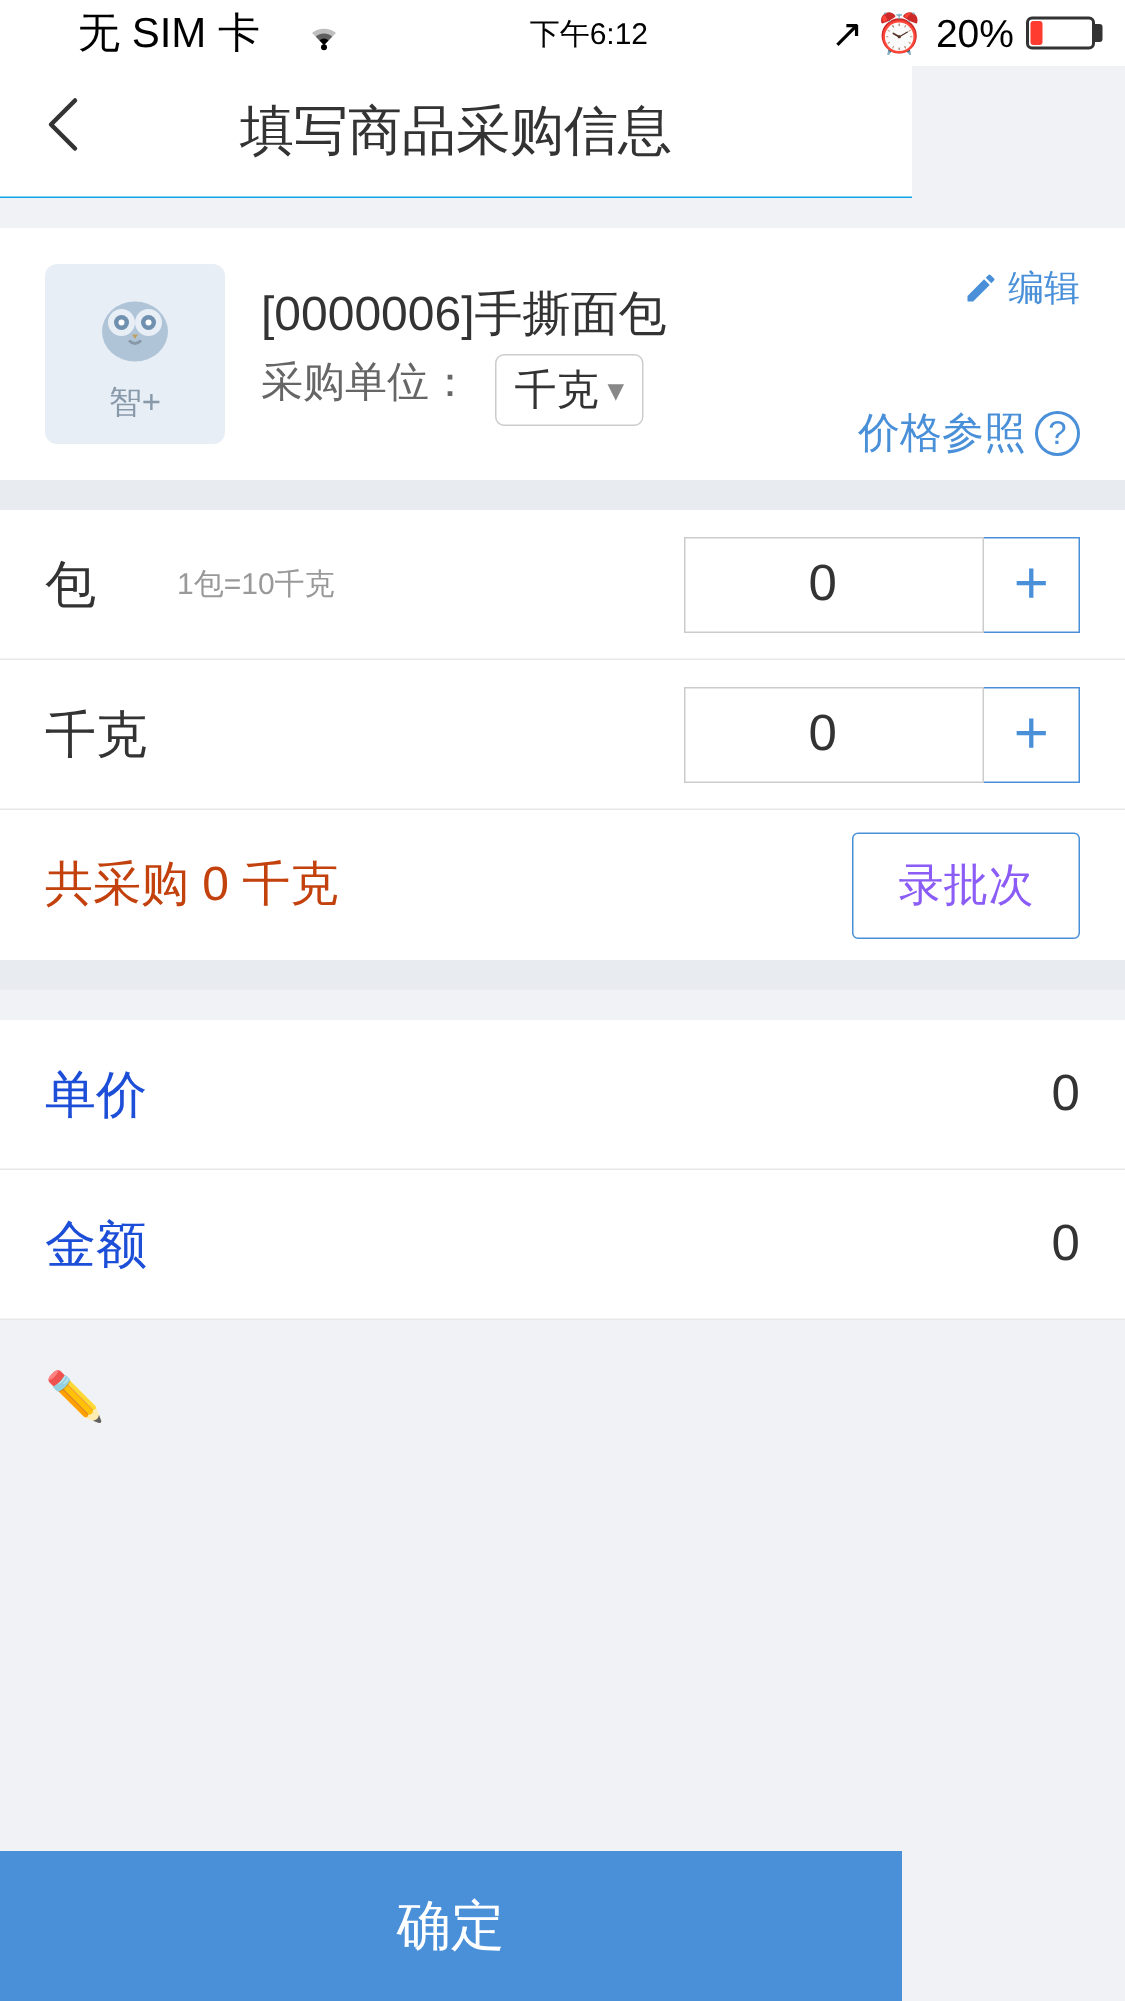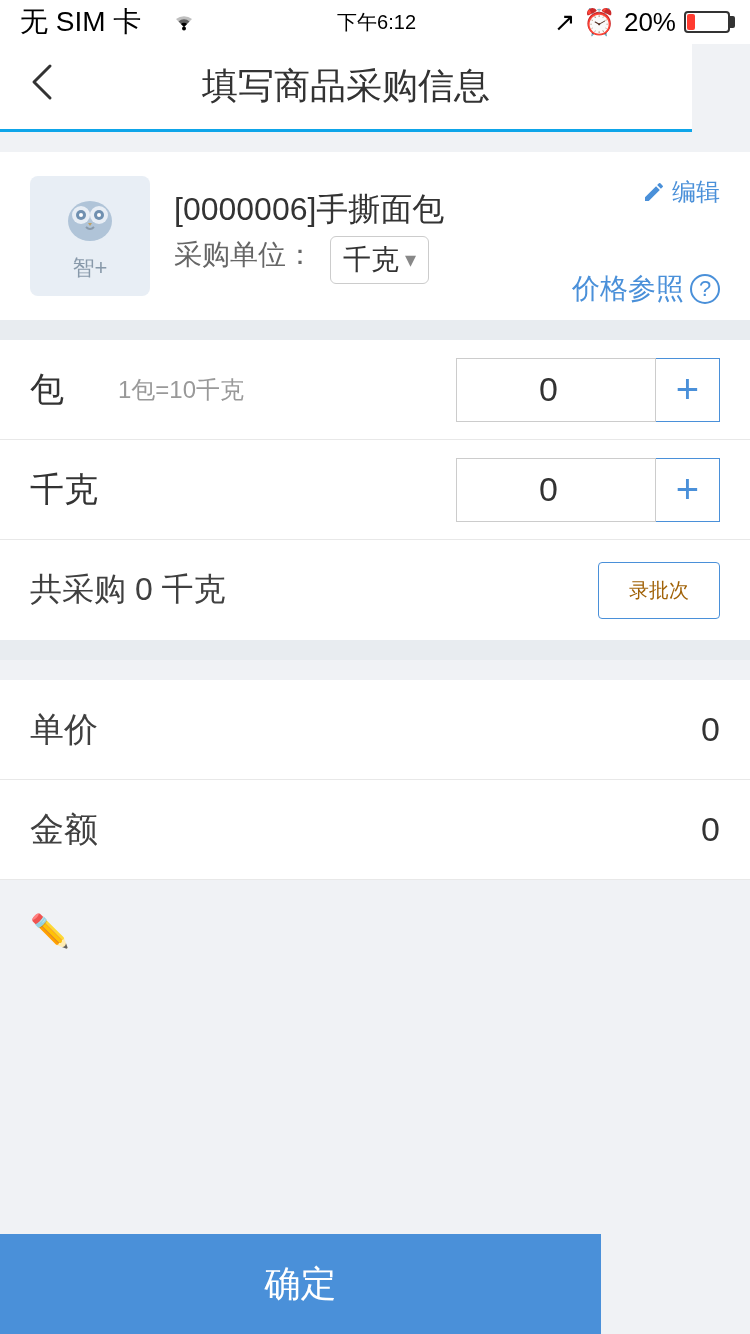--- a/index.html
+++ b/index.html
@@ -18,21 +18,21 @@
       width: 750px;
       height: 44px;
       background: #fff;
       display: flex;
       align-items: center;
       justify-content: space-between;
       padding: 0 20px;
       font-size: 28px;
       color: #000;
     }
-    .status-left { display: flex; align-items: center; gap: 28px; }
+    .status-left { display: flex; align-items: flex-end; gap: 28px; margin-left: 32px; }
     .status-center { font-weight: 500; font-size: 20px; }
     .status-right { display: flex; align-items: center; gap: 8px; font-size: 26px; }
     .battery-icon {
       width: 46px;
       height: 22px;
       border: 2px solid #333;
       border-radius: 4px;
       position: relative;
       display: inline-block;
     }
@@ -52,28 +52,28 @@
       left: 1px;
       top: 1px;
       bottom: 1px;
       width: 20%;
       background: #ff3b30;
       border-radius: 2px;
     }
 
     
     .nav-bar {
-      width: 692px;
+      width: 608px;
       height: 88px;
       background: #fff;
       display: flex;
       align-items: center;
       justify-content: center;
       position: relative;
-      border-bottom: 3px solid #0ea5e9;
+      border-bottom: 1px solid #0ea5e9;
     }
     .nav-back {
       position: absolute;
       left: 30px;
       font-size: 40px;
       color: #333;
       cursor: pointer;
     }
     .nav-title {
       font-size: 36px;
@@ -183,21 +183,21 @@
       padding: 0 30px;
       height: 100px;
       border-bottom: 1px solid #e8e8e8;
     }
     .input-label {
       font-size: 34px;
       color: #333;
       min-width: 80px;
     }
     .input-sub-label {
-      font-size: 24px;
+      font-size: 20px;
       color: #999;
       margin-left: 8px;
       flex: 1;
     }
     .input-control {
       display: flex;
       align-items: center;
       gap: 0;
       margin-left: auto;
     }
@@ -229,26 +229,26 @@
     .summary-row {
       display: flex;
       align-items: center;
       justify-content: space-between;
       padding: 0 30px;
       height: 100px;
       background: #fff;
     }
     .summary-text {
       font-size: 32px;
-      color: #404040;
+      color: #c2410c;
     }
     .record-btn {
       border: 1px solid #4a90d9;
-      color: #a16207;
-      font-size: 20px;
+      color: #8b5cf6;
+      font-size: 30px;
       padding: 14px 30px;
       background: #fff;
       border-radius: 4px;
       cursor: pointer;
     }
 
     
     .price-section {
       background: #fff;
       margin-top: 20px;
@@ -256,21 +256,21 @@
     .price-row {
       display: flex;
       align-items: center;
       justify-content: space-between;
       padding: 0 30px;
       height: 100px;
       border-bottom: 1px solid #e8e8e8;
     }
     .price-label {
       font-size: 34px;
-      color: #404040;
+      color: #1d4ed8;
     }
     .price-value {
       font-size: 34px;
       color: #333;
     }
 
     
     .notes-section {
       background: #f0f2f5;
       padding: 30px;

